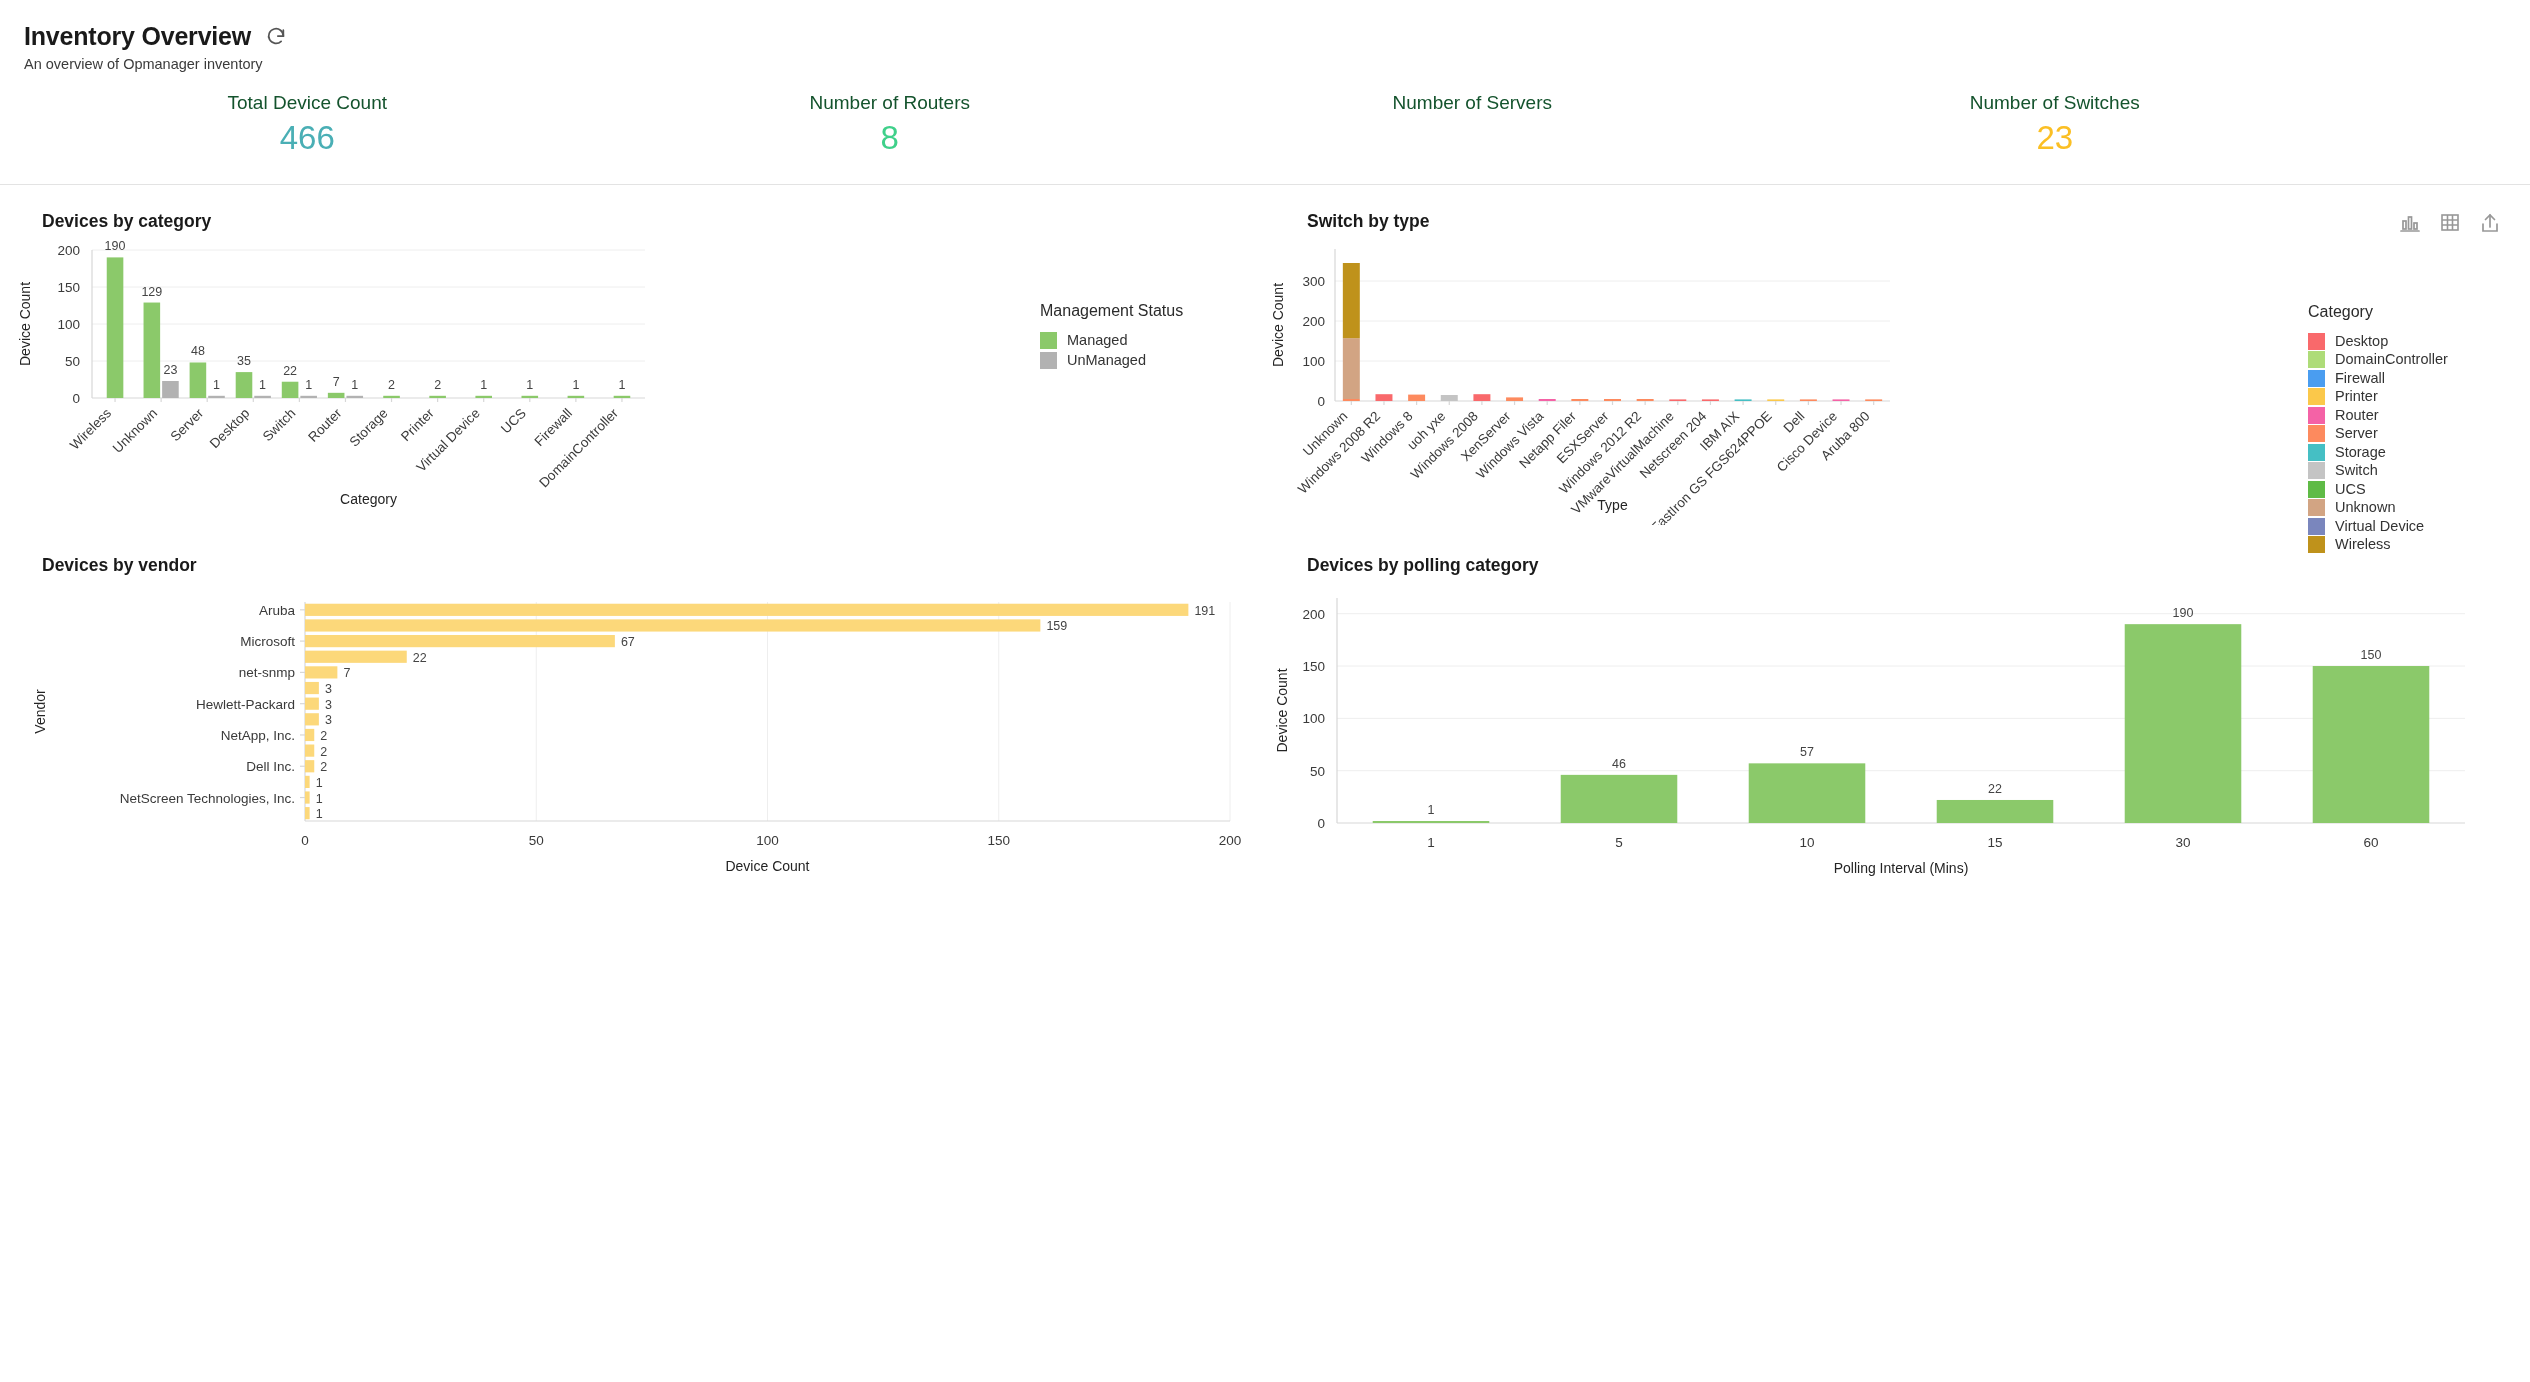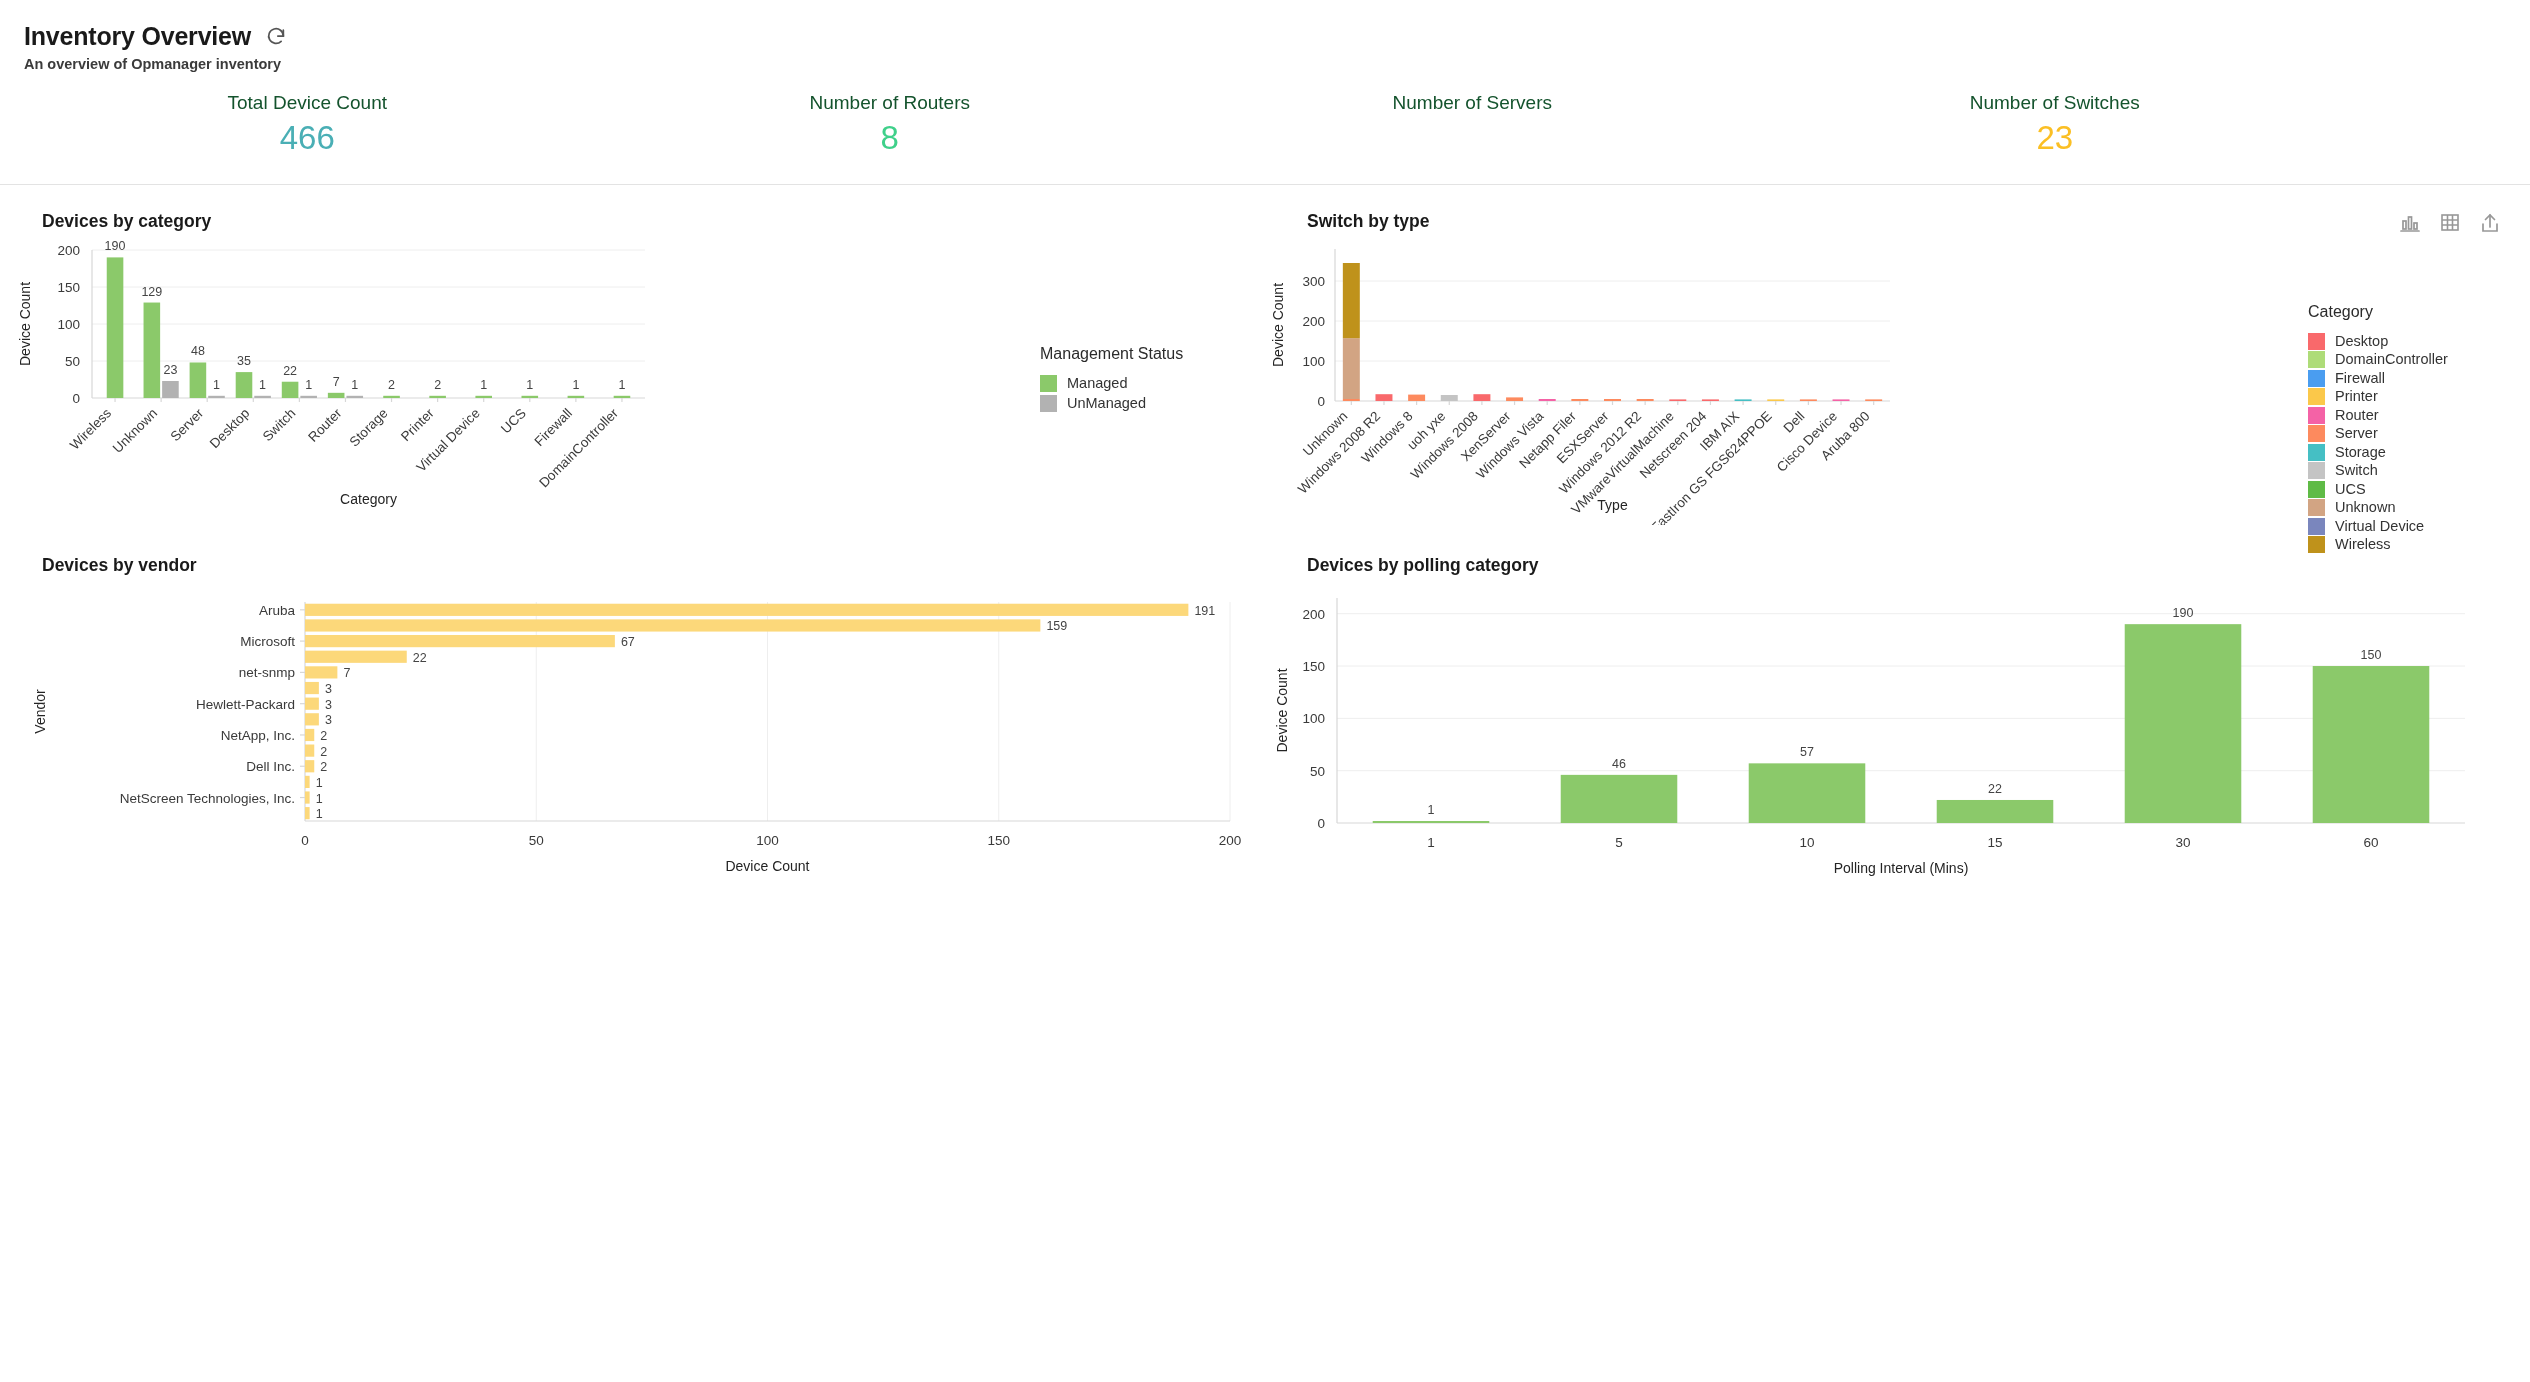--- a/index.html
+++ b/index.html
@@ -9,21 +9,21 @@
     font-family: "Liberation Sans", sans-serif;
     color: #2b2b2b;
     overflow: hidden;
   }
 
   
   .header { padding: 22px 8px 0 24px; }
   .title-row { display: flex; align-items: center; gap: 14px; }
   .page-title { font-size: 25px; font-weight: bold; color: #1a1a1a; letter-spacing: -0.2px; }
   .refresh-icon { width: 22px; height: 22px; display: block; cursor: pointer; }
-  .page-subtitle { font-size: 14.5px; color: #3b3b3b; margin-top: 5px; font-weight: bold; }
+  .page-subtitle { font-size: 14.5px; color: #3b3b3b; margin-top: 5px; }
 
   
   .kpi-row {
     display: flex; width: 2330px; margin-top: 20px; margin-left: 16px;
   }
   .kpi { flex: 1; text-align: center; }
   .kpi-label { font-size: 19px; color: #14532d; }
   .kpi-value { font-size: 33px; font-weight: 400; margin-top: 6px; line-height: 1.08; }
 
   .divider { width: 100%; height: 1px; background: #e3e3e3; margin-top: 28px; }
@@ -186,21 +186,21 @@
           <text x="572.875" y="182" class="tick-lbl" text-anchor="end" transform="rotate(-45 572.875 182)">Firewall</text>
           <g>
             <rect x="613.6633333333334" y="163.8" width="16.59" height="2.2" fill="#8bc96a"></rect>
             <text x="621.9583333333334" y="156.8" class="val-lbl" text-anchor="middle">1</text>
           </g>
           <line x1="621.9583333333334" x2="621.9583333333334" y1="166" y2="170" class="axis-line"></line>
           <text x="618.9583333333334" y="182" class="tick-lbl" text-anchor="end" transform="rotate(-45 618.9583333333334 182)">DomainController</text>
           <text x="368.5" y="272" class="axis-title" text-anchor="middle">Category</text>
           <text x="30" y="92" class="axis-title" text-anchor="middle" transform="rotate(-90 30 92)">Device Count</text>
         </svg>
-      <div class="legend" style="left:1040px; top:70px;margin-top:43px;">
+      <div class="legend" style="left:1040px; top:70px;">
         <div class="legend-title">Management Status</div>
         <div class="legend-item">
           <span class="legend-swatch" style="background:#8bc96a"></span>
           <span class="legend-label">Managed</span>
         </div>
         <div class="legend-item">
           <span class="legend-swatch" style="background:#b2b2b2"></span>
           <span class="legend-label">UnManaged</span>
         </div>
       </div>

